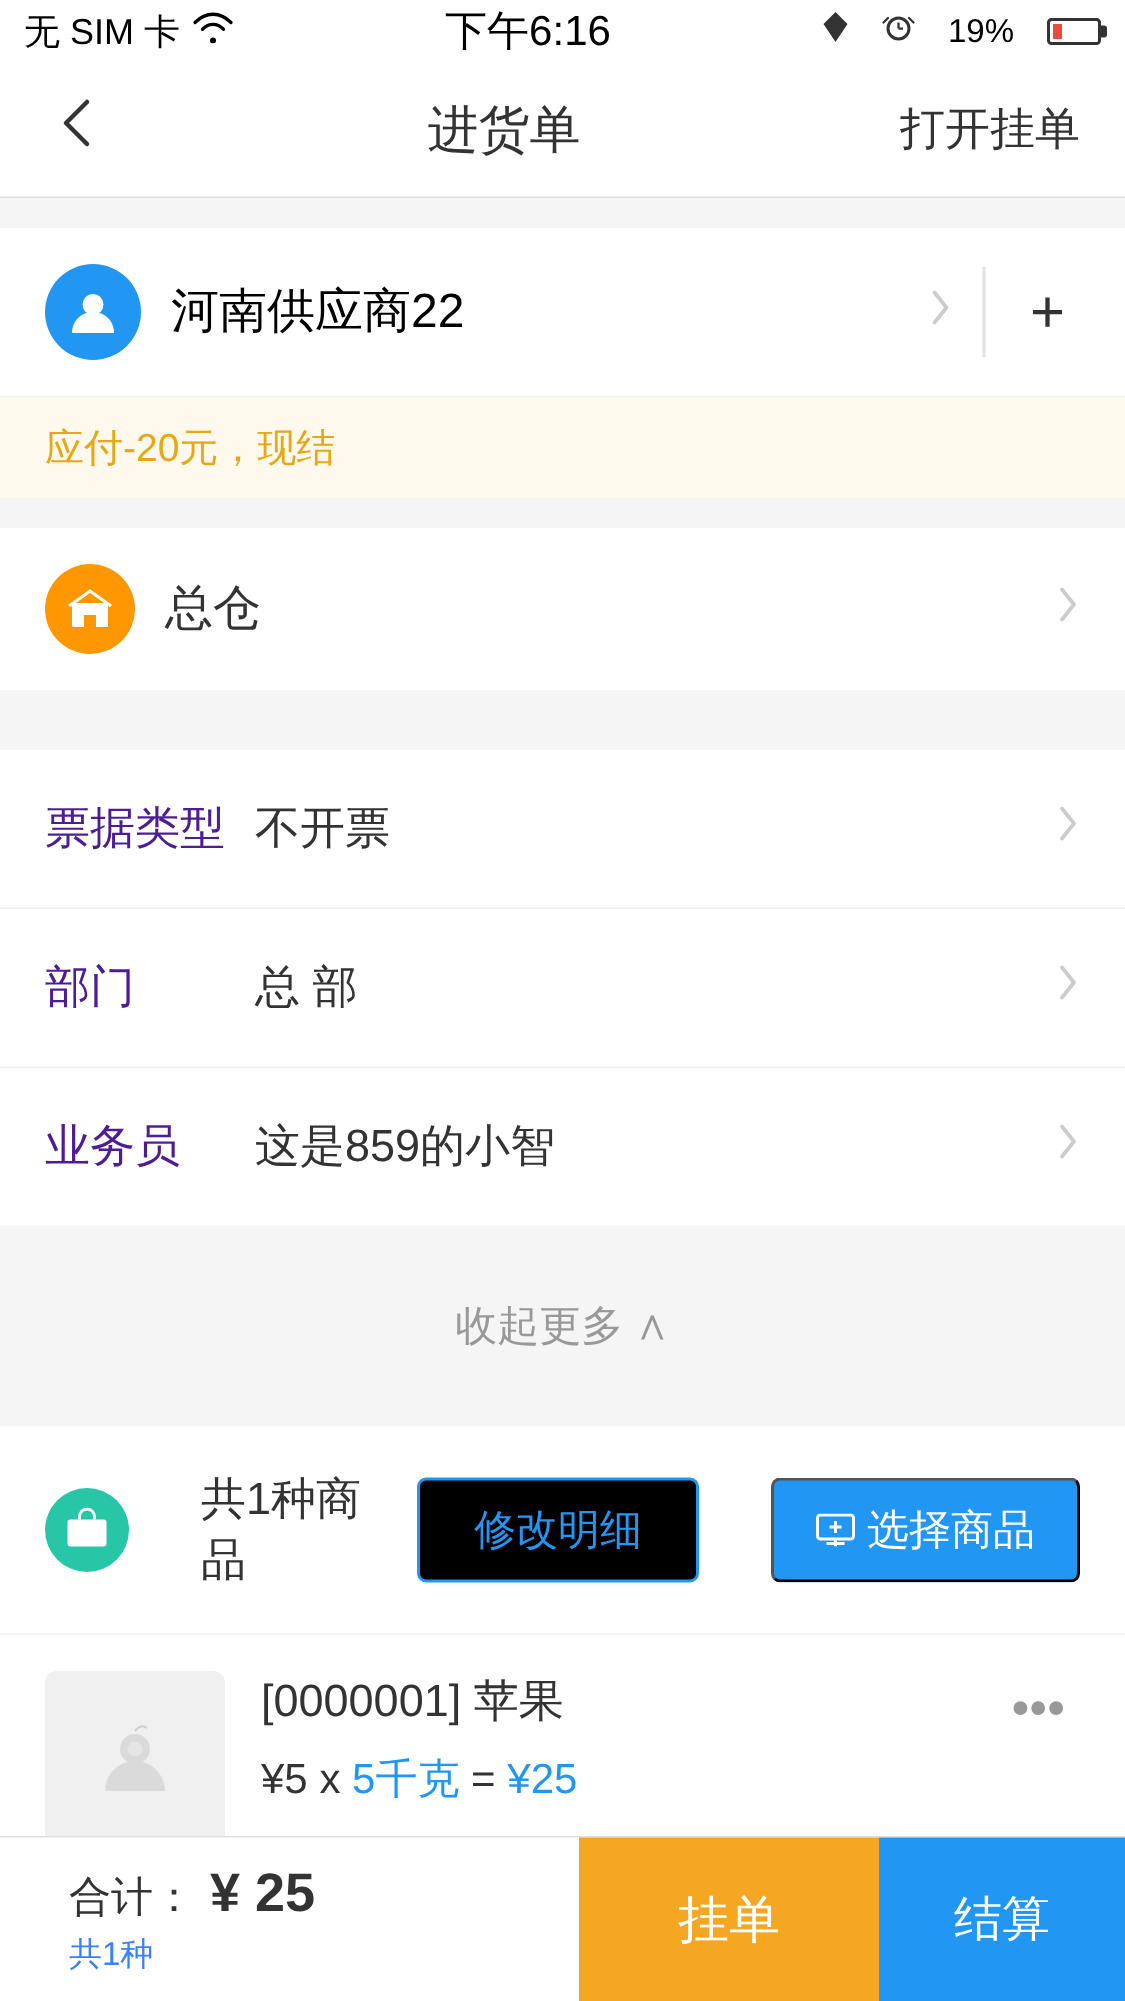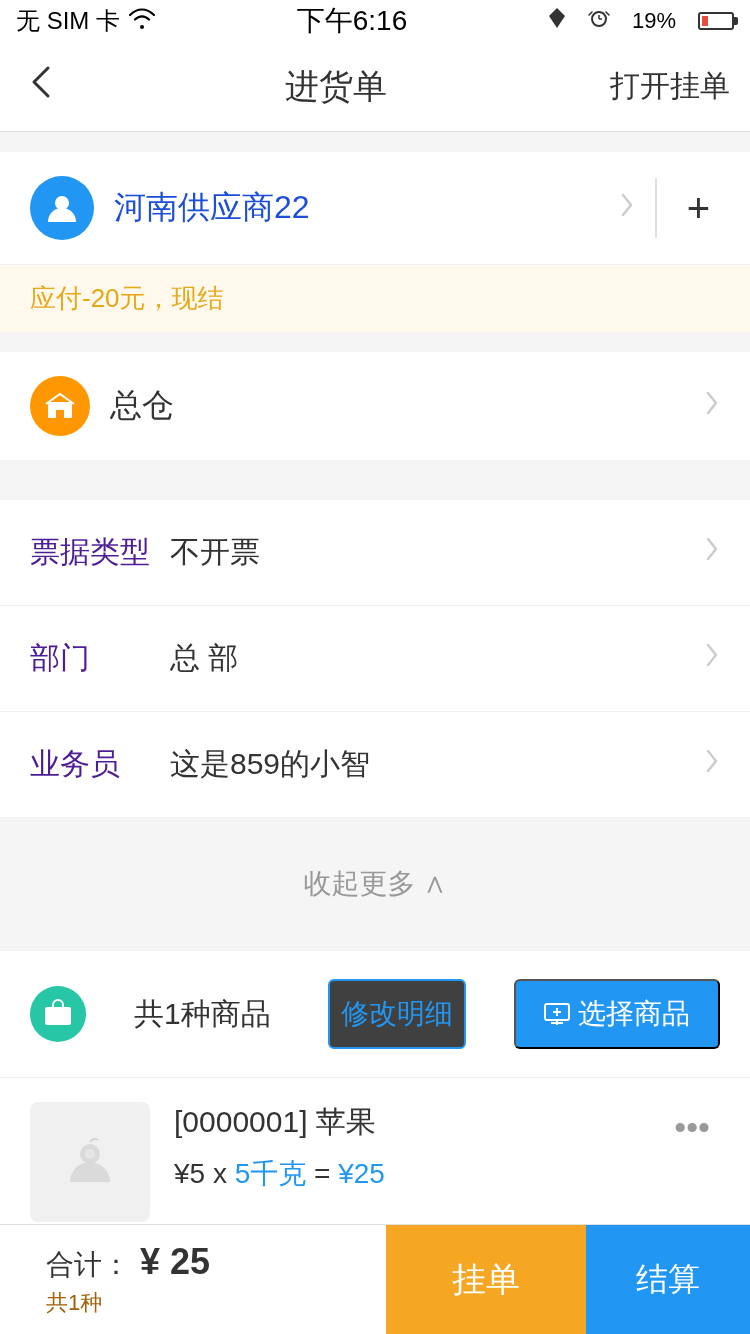--- a/index.html
+++ b/index.html
@@ -49,21 +49,21 @@
       width: 20%;
     }
 
     
     .nav-bar {
       background: #fff;
       height: 90px;
       display: flex;
       align-items: center;
       justify-content: space-between;
-      padding: 0 20px;
+      padding: 0 30px;
       border-bottom: 1px solid #e0e0e0;
     }
     .nav-back {
       font-size: 36px;
       color: #333;
       cursor: pointer;
       padding: 10px;
     }
     .nav-title {
       font-size: 34px;
@@ -101,21 +101,21 @@
       border-radius: 50%;
       background: #2196f3;
       display: flex; align-items: center; justify-content: center;
       margin-right: 20px;
       flex-shrink: 0;
     }
     .supplier-avatar svg { width: 36px; height: 36px; }
     .supplier-name {
       flex: 1;
       font-size: 32px;
-      color: #1d4ed8;
+      color: #000000;
     }
     .chevron-right {
       color: #ccc;
       font-size: 28px;
       margin-right: 0;
     }
     .supplier-divider {
       width: 2px;
       height: 60px;
       background: #e0e0e0;
@@ -214,24 +214,24 @@
       flex-shrink: 0;
     }
     .product-icon-wrap svg { width: 30px; height: 30px; }
     .product-count {
       flex: 1;
       font-size: 30px;
       color: #333;
     }
     .btn-outline {
       border: 2px solid #2196f3;
-      background: #404040;
+      background: #000000;
       color: #2196f3;
       font-size: 28px;
-      padding: 14px 11px;
+      padding: 14px 36px;
       border-radius: 6px;
       cursor: pointer;
       margin-right: 20px;
     }
     .btn-filled {
       background: #2196f3;
       color: #fff;
       font-size: 28px;
       padding: 14px 28px;
       border-radius: 6px;
@@ -296,21 +296,21 @@
       justify-content: center;
       padding: 0 46px;
     }
     .footer-total-row {
       display: flex;
       align-items: baseline;
       gap: 10px;
     }
     .footer-label { font-size: 28px; color: #333; }
     .footer-amount { font-size: 36px; color: #333; font-weight: 600; }
-    .footer-sub { font-size: 22px; color: #a16207; margin-top: 4px; }
+    .footer-sub { font-size: 22px; color: #3b82f6; margin-top: 4px; }
     .footer-btn-hang {
       width: 200px;
       background: #f5a623;
       color: #fff;
       font-size: 34px;
       display: flex;
       align-items: center;
       justify-content: center;
       cursor: pointer;
     }

